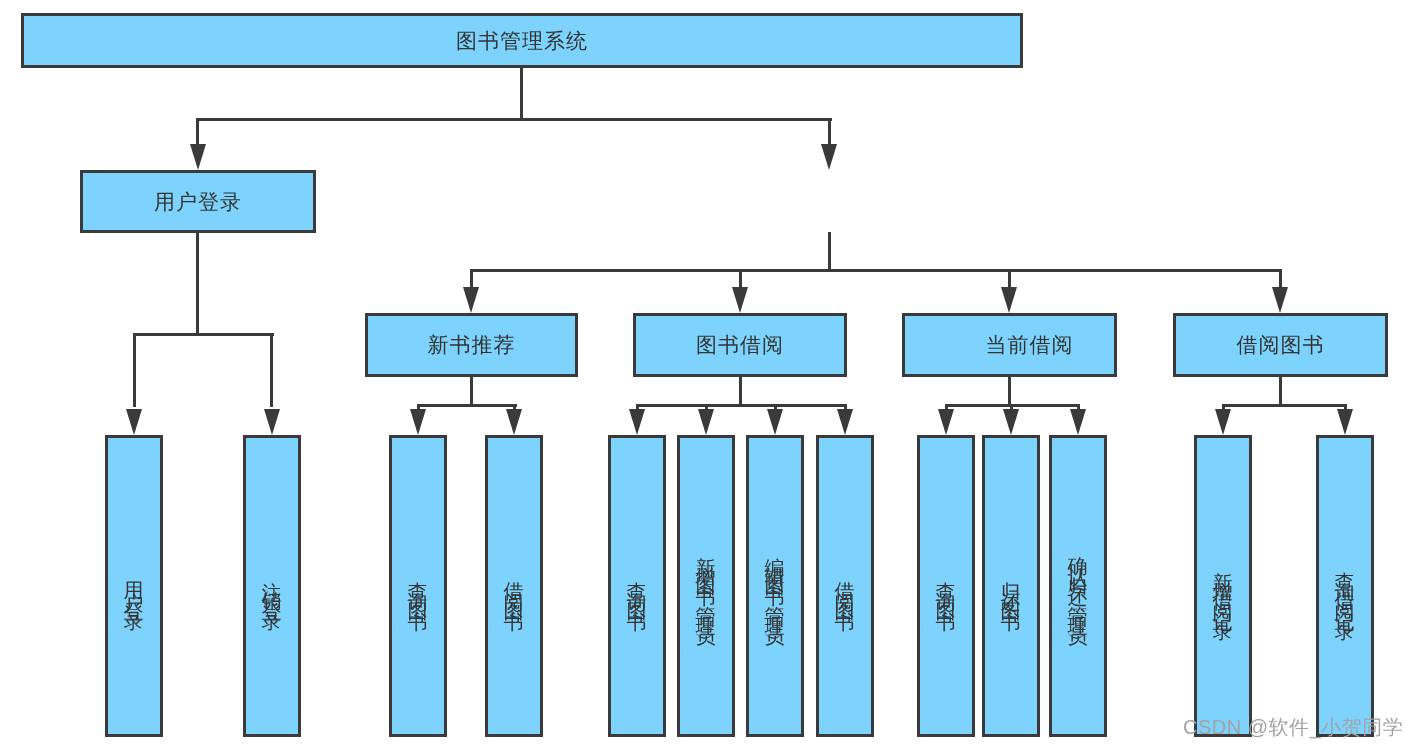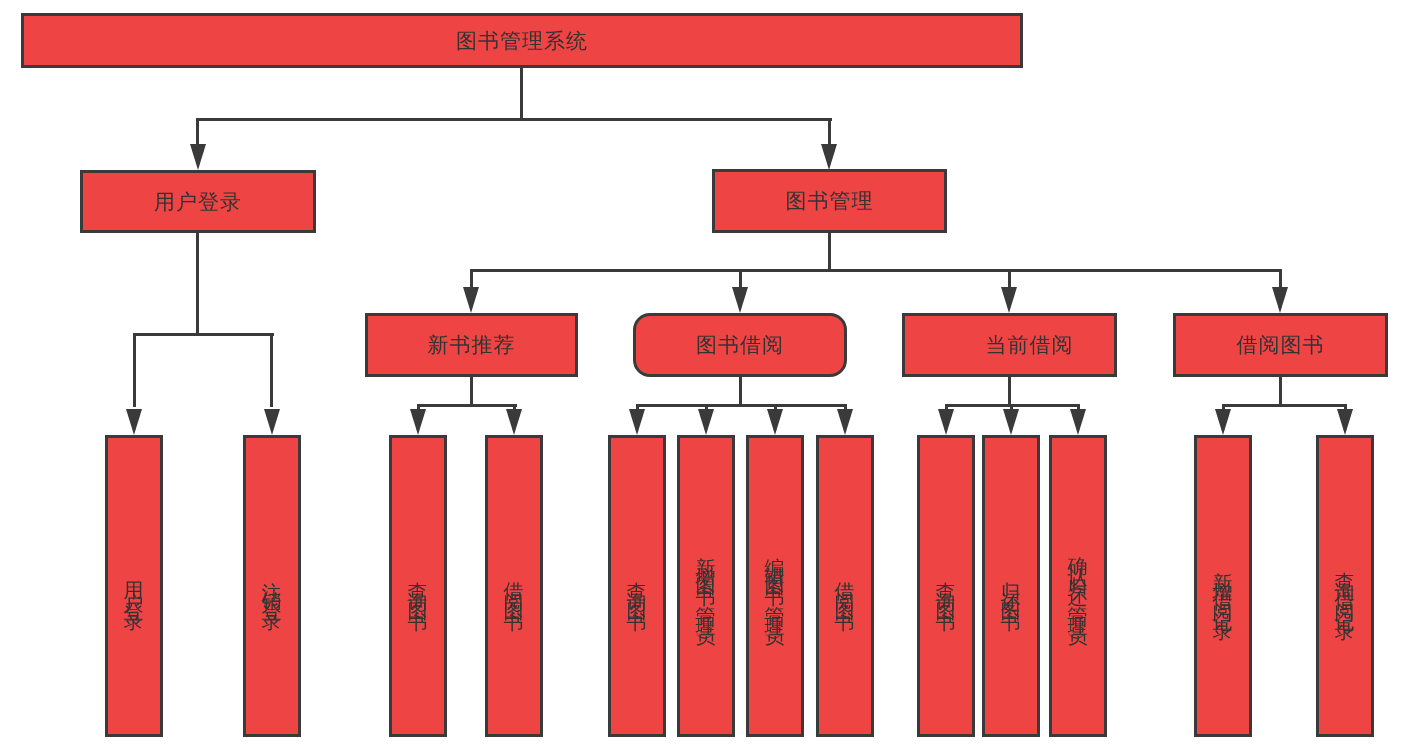--- a/index.html
+++ b/index.html
@@ -6,21 +6,21 @@
   #canvas{
     position:relative;
     width:1405px;height:747px;
     background:#ffffff;
     font-family:"Liberation Sans","DejaVu Sans",sans-serif;
     overflow:hidden;
   }
   .node{
     position:absolute;
     box-sizing:border-box;
-    background:#ef4444;
+    background:#7dd3fc;
     border:3px solid #3a3a3a;
     color:#333333;
     display:flex;
     align-items:center;
     justify-content:center;
     font-size:21px;
     letter-spacing:1px;
     z-index:2;
     font-family:Liberation Serif, serif;
   }
@@ -64,42 +64,41 @@
   <div class="node" style="left:21px;top:13px;width:1002px;height:55px;">图书管理系统</div>
 
   <div class="vline" style="left:520px;top:68px;height:51px;"></div>
   <div class="hline" style="left:197px;top:118px;width:635px;"></div>
   <div class="vline" style="left:196px;top:118px;height:28px;"></div>
   <div class="arrow" style="left:190px;top:144px;"></div>
   <div class="vline" style="left:828px;top:118px;height:28px;"></div>
   <div class="arrow" style="left:821px;top:144px;"></div>
 
   <div class="node" style="left:80px;top:170px;width:236px;height:63px;">用户登录</div>
-  <div class="node" style="left:712px;top:169px;width:235px;height:64px;">图书管理</div>
 
   <div class="vline" style="left:196px;top:232px;height:103px;"></div>
   <div class="hline" style="left:133px;top:333px;width:141px;"></div>
   <div class="vline" style="left:133px;top:333px;height:74px;"></div>
   <div class="arrow" style="left:126px;top:409px;"></div>
   <div class="vline" style="left:270px;top:333px;height:74px;"></div>
   <div class="arrow" style="left:264px;top:409px;"></div>
 
   <div class="vline" style="left:828px;top:232px;height:39px;"></div>
   <div class="hline" style="left:470px;top:269px;width:812px;"></div>
   <div class="vline" style="left:470px;top:269px;height:20px;"></div>
   <div class="arrow" style="left:463px;top:287px;"></div>
   <div class="vline" style="left:739px;top:269px;height:20px;"></div>
   <div class="arrow" style="left:732px;top:287px;"></div>
   <div class="vline" style="left:1008px;top:269px;height:20px;"></div>
   <div class="arrow" style="left:1001px;top:287px;"></div>
   <div class="vline" style="left:1279px;top:269px;height:20px;"></div>
   <div class="arrow" style="left:1272px;top:287px;"></div>
 
   <div class="node" style="left:365px;top:313px;width:213px;height:64px;text-align:center;">新书推荐</div>
-  <div class="node" style="left:633px;top:313px;width:214px;height:64px;border-radius:17px;">图书借阅</div>
+  <div class="node" style="left:633px;top:313px;width:214px;height:64px;">图书借阅</div>
   <div class="node" style="left:902px;top:313px;width:215px;height:64px;padding-left:40px;">当前借阅</div>
   <div class="node" style="left:1173px;top:313px;width:215px;height:64px;">借阅图书</div>
 
   <div class="vline" style="left:470px;top:377px;height:30px;"></div>
   <div class="hline" style="left:417px;top:404px;width:100px;"></div>
   <div class="vline" style="left:417px;top:404px;height:8px;"></div>
   <div class="arrow" style="left:410px;top:409px;"></div>
   <div class="vline" style="left:513px;top:404px;height:8px;"></div>
   <div class="arrow" style="left:506px;top:409px;"></div>
 
@@ -141,14 +140,15 @@
   <div class="node leaf" style="left:746px;top:435px;width:58px;height:302px;">编辑图书（管理员）</div>
   <div class="node leaf" style="left:816px;top:435px;width:58px;height:302px;">借阅图书</div>
 
   <div class="node leaf" style="left:917px;top:435px;width:58px;height:302px;">查询图书</div>
   <div class="node leaf" style="left:982px;top:435px;width:58px;height:302px;">归还图书</div>
   <div class="node leaf" style="left:1049px;top:435px;width:58px;height:302px;">确认归还（管理员）</div>
 
   <div class="node leaf" style="left:1194px;top:435px;width:58px;height:302px;">新增借阅记录</div>
   <div class="node leaf" style="left:1316px;top:435px;width:58px;height:302px;">查询借阅记录</div>
 
+  <div class="watermark">CSDN @软件_小贺同学</div>
 
 </div>
 
 </body></html>

